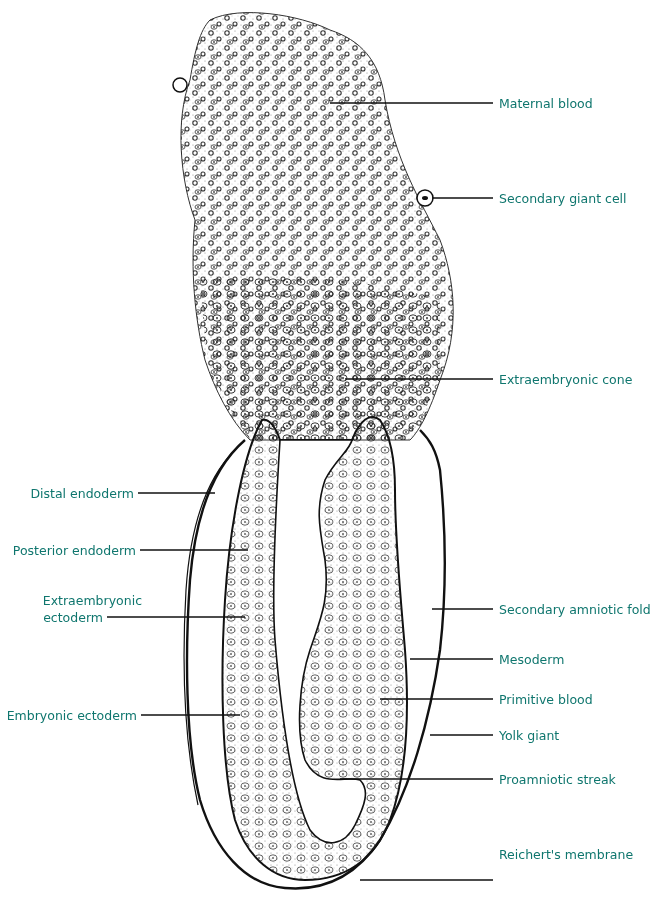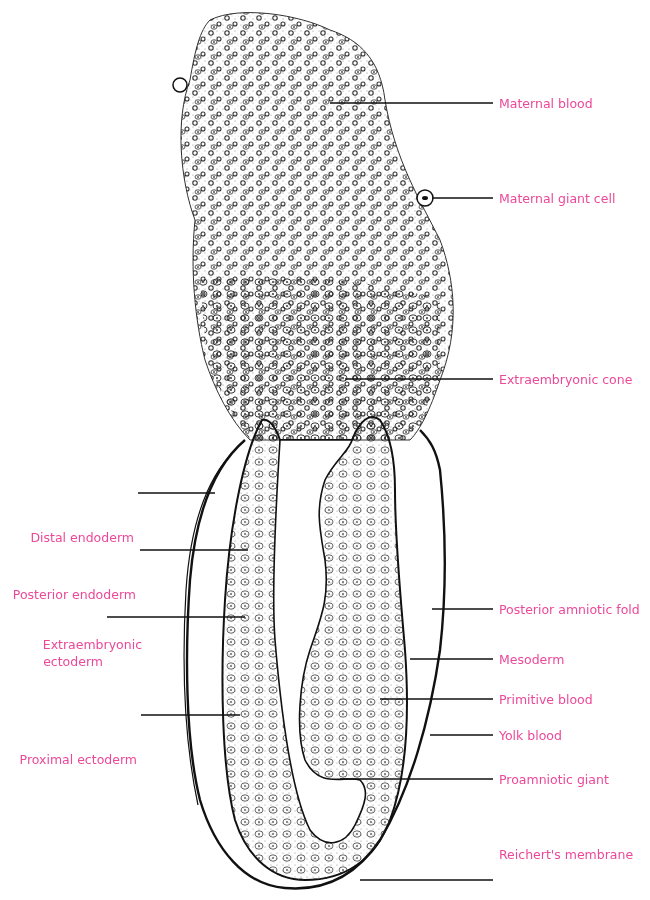--- a/index.html
+++ b/index.html
@@ -1,20 +1,20 @@
 <!DOCTYPE html>
 <html><head>
 <meta charset="utf-8">
 <style>
   html,body{margin:0;padding:0;background:#fff;}
   body{width:650px;height:900px;position:relative;overflow:hidden;font-family:"DejaVu Sans",sans-serif;color:#111;}
   #fig{position:absolute;left:0;top:0;}
-  .lbl{position:absolute;font-size:12.5px;line-height:15px;white-space:nowrap;color:#ec4899;}
+  .lbl{position:absolute;font-size:12.5px;line-height:15px;white-space:nowrap;color:#0f766e;}
   .lbl.r{left:499px;}
-  .lbl.l{text-align:right;margin-top:44px;}
+  .lbl.l{text-align:right;}
 </style>
 </head>
 <body>
 
 <svg id="fig" width="650" height="900" viewBox="0 0 650 900">
   <defs>
     <pattern id="stip" width="6" height="6" patternUnits="userSpaceOnUse">
       <circle cx="1" cy="1" r="0.5" fill="#777"></circle>
       <circle cx="4" cy="4" r="0.45" fill="#999"></circle>
     </pattern>
@@ -57,26 +57,26 @@
     <line x1="340" y1="779" x2="493" y2="779"></line>
     <line x1="360" y1="880" x2="493" y2="880"></line>
     <line x1="138" y1="493" x2="215" y2="493"></line>
     <line x1="140" y1="550" x2="248" y2="550"></line>
     <line x1="107" y1="617" x2="245" y2="617"></line>
     <line x1="141" y1="715" x2="240" y2="715"></line>
   </g>
 </svg>
 
 <div class="lbl r" style="top:96px">Maternal blood</div>
-<div class="lbl r" style="top:191px">Maternal giant cell</div>
+<div class="lbl r" style="top:191px">Secondary giant cell</div>
 <div class="lbl r" style="top:372px">Extraembryonic cone</div>
-<div class="lbl r" style="top:602px">Posterior amniotic fold</div>
+<div class="lbl r" style="top:602px">Secondary amniotic fold</div>
 <div class="lbl r" style="top:652px">Mesoderm</div>
 <div class="lbl r" style="top:692px">Primitive blood</div>
-<div class="lbl r" style="top:728px">Yolk blood</div>
-<div class="lbl r" style="top:772px">Proamniotic giant</div>
+<div class="lbl r" style="top:728px">Yolk giant</div>
+<div class="lbl r" style="top:772px">Proamniotic streak</div>
 <div class="lbl r" style="top:847px">Reichert's membrane</div>
 
 <div class="lbl l" style="top:486px;left:0;width:134px">Distal endoderm</div>
 <div class="lbl l" style="top:543px;left:0;width:136px">Posterior endoderm</div>
 <div class="lbl l" style="top:593px;left:8px;width:134px">Extraembryonic</div>
 <div class="lbl l" style="top:610px;left:0;width:103px">ectoderm</div>
-<div class="lbl l" style="top:708px;left:0;width:137px">Proximal ectoderm</div>
+<div class="lbl l" style="top:708px;left:0;width:137px">Embryonic ectoderm</div>
 
 </body></html>

